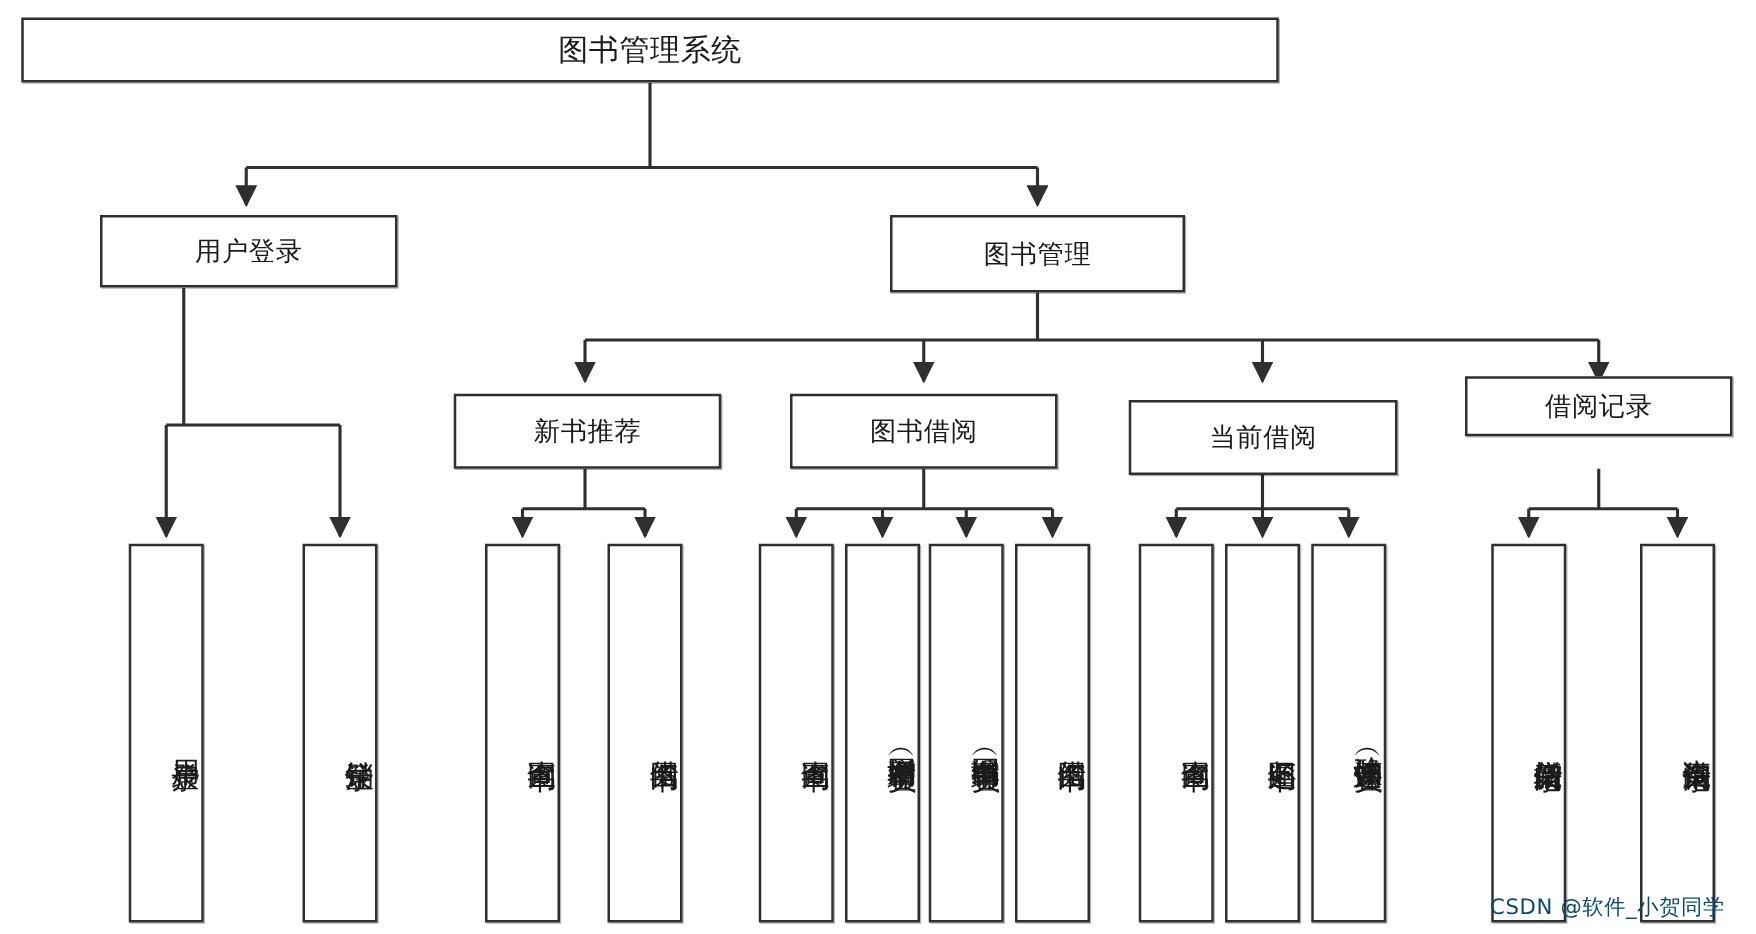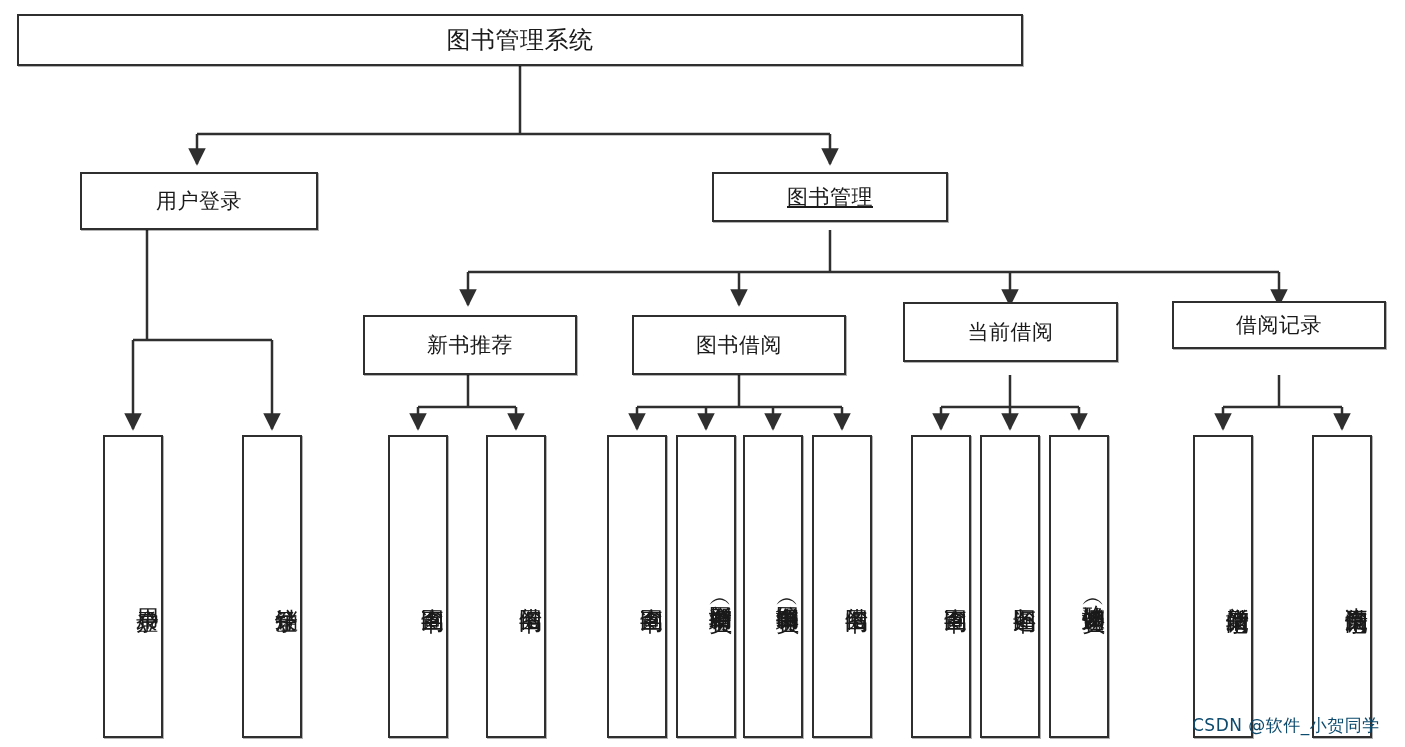--- a/index.html
+++ b/index.html
@@ -121,31 +121,31 @@
     </g>
   </svg>
 
   <div class="node horiz root" style="left:17px; top:14px; width:1006px; height:52px;">
     <span>图书管理系统</span>
   </div>
 
   <div class="node horiz" style="left:80px; top:172px; width:238px; height:58px;">
     <span>用户登录</span>
   </div>
-  <div class="node horiz" style="left:712px; top:172px; width:236px; height:50px;text-decoration:underline;">
+  <div class="node horiz" style="left:712px; top:172px; width:236px; height:62px;">
     <span>图书管理</span>
   </div>
 
   <div class="node horiz" style="left:632px; top:315px; width:214px; height:60px;">
     <span>图书借阅</span>
   </div>
   <div class="node horiz" style="left:363px; top:315px; width:214px; height:60px;">
     <span>新书推荐</span>
   </div>
-  <div class="node horiz" style="left:903px; top:302px; width:215px; height:60px;">
+  <div class="node horiz" style="left:903px; top:320px; width:215px; height:60px;">
     <span>当前借阅</span>
   </div>
   <div class="node horiz" style="left:1172px; top:301px; width:214px; height:48px;font-family:Liberation Serif, serif;">
     <span>借阅记录</span>
   </div>
 
   <div class="node vert" style="left:103px; top:435px; width:60px; height:303px;">
     <span>用户登录</span>
   </div>
   <div class="node vert" style="left:242px; top:435px; width:60px; height:303px;">

